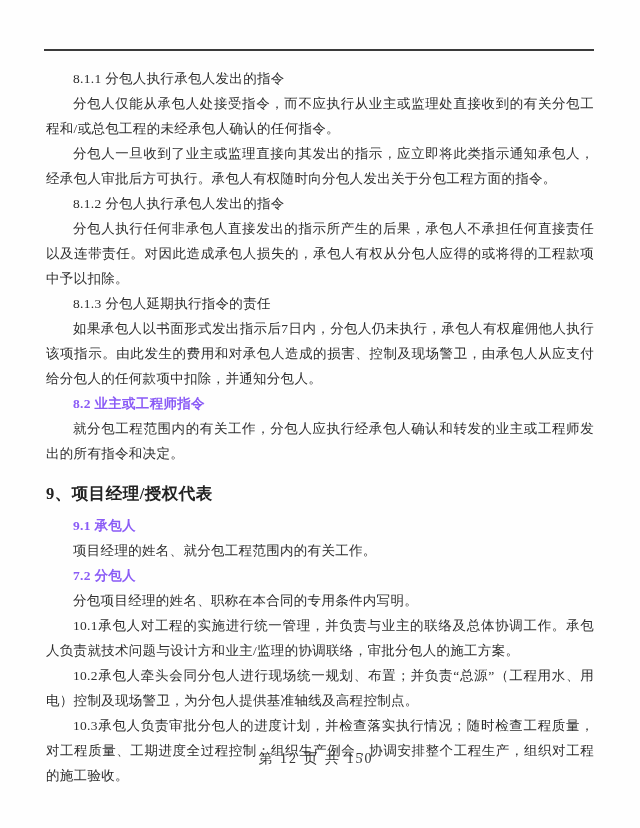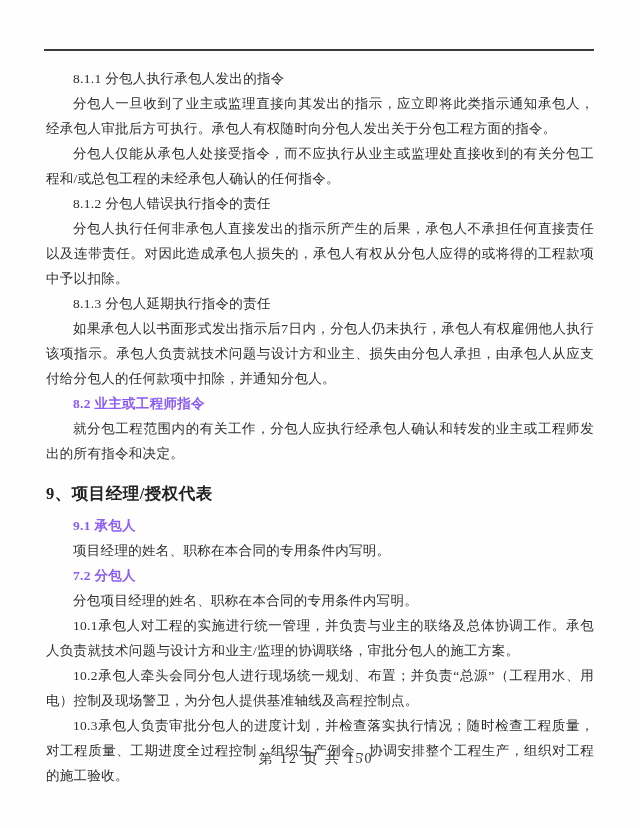--- a/index.html
+++ b/index.html
@@ -74,31 +74,31 @@
 </style>
 </head>
 <body>
 
 <div class="page">
 
   <div class="header-rule"></div>
 
   <div class="content">
     <p class="clause-heading">8.1.1 分包人执行承包人发出的指令</p>
+    <p class="para">分包人仅能从承包人处接受指令，而不应执行从业主或监理处直接收到的有关分包工程和/或总包工程的未经承包人确认的任何指令。</p>
     <p class="para">分包人一旦收到了业主或监理直接向其发出的指示，应立即将此类指示通知承包人，经承包人审批后方可执行。承包人有权随时向分包人发出关于分包工程方面的指令。</p>
-    <p class="para">分包人仅能从承包人处接受指令，而不应执行从业主或监理处直接收到的有关分包工程和/或总包工程的未经承包人确认的任何指令。</p>
-    <p class="clause-heading">8.1.2 分包人错误执行指令的责任</p>
+    <p class="clause-heading">8.1.2 分包人执行承包人发出的指令</p>
     <p class="para">分包人执行任何非承包人直接发出的指示所产生的后果，承包人不承担任何直接责任以及连带责任。对因此造成承包人损失的，承包人有权从分包人应得的或将得的工程款项中予以扣除。</p>
     <p class="clause-heading">8.1.3 分包人延期执行指令的责任</p>
-    <p class="para">如果承包人以书面形式发出指示后7日内，分包人仍未执行，承包人有权雇佣他人执行该项指示。承包人负责就技术问题与设计方和业主、损失由分包人承担，由承包人从应支付给分包人的任何款项中扣除，并通知分包人。</p>
+    <p class="para">如果承包人以书面形式发出指示后7日内，分包人仍未执行，承包人有权雇佣他人执行该项指示。由此发生的费用和对承包人造成的损害、控制及现场警卫，由承包人从应支付给分包人的任何款项中扣除，并通知分包人。</p>
     <p class="clause-heading bold">8.2 业主或工程师指令</p>
     <p class="para">就分包工程范围内的有关工作，分包人应执行经承包人确认和转发的业主或工程师发出的所有指令和决定。</p>
     <h2 class="section-heading">9、项目经理/授权代表</h2>
     <p class="clause-heading bold">9.1 承包人</p>
-    <p class="para">项目经理的姓名、职称在本合同的专用条件内写明。</p>
+    <p class="para">项目经理的姓名、就分包工程范围内的有关工作。</p>
     <p class="clause-heading bold">7.2 分包人</p>
     <p class="para">分包项目经理的姓名、职称在本合同的专用条件内写明。</p>
     <p class="para">10.1承包人对工程的实施进行统一管理，并负责与业主的联络及总体协调工作。承包人负责就技术问题与设计方和业主/监理的协调联络，审批分包人的施工方案。</p>
     <p class="para">10.2承包人牵头会同分包人进行现场统一规划、布置；并负责“总源”（工程用水、用电）控制及现场警卫，为分包人提供基准轴线及高程控制点。</p>
     <p class="para">10.3承包人负责审批分包人的进度计划，并检查落实执行情况；随时检查工程质量，对工程质量、工期进度全过程控制；组织生产例会，协调安排整个工程生产，组织对工程的施工验收。</p>
   </div>
 
   <div class="footer">
     <span>第 12 页 共 150</span>
   </div>

